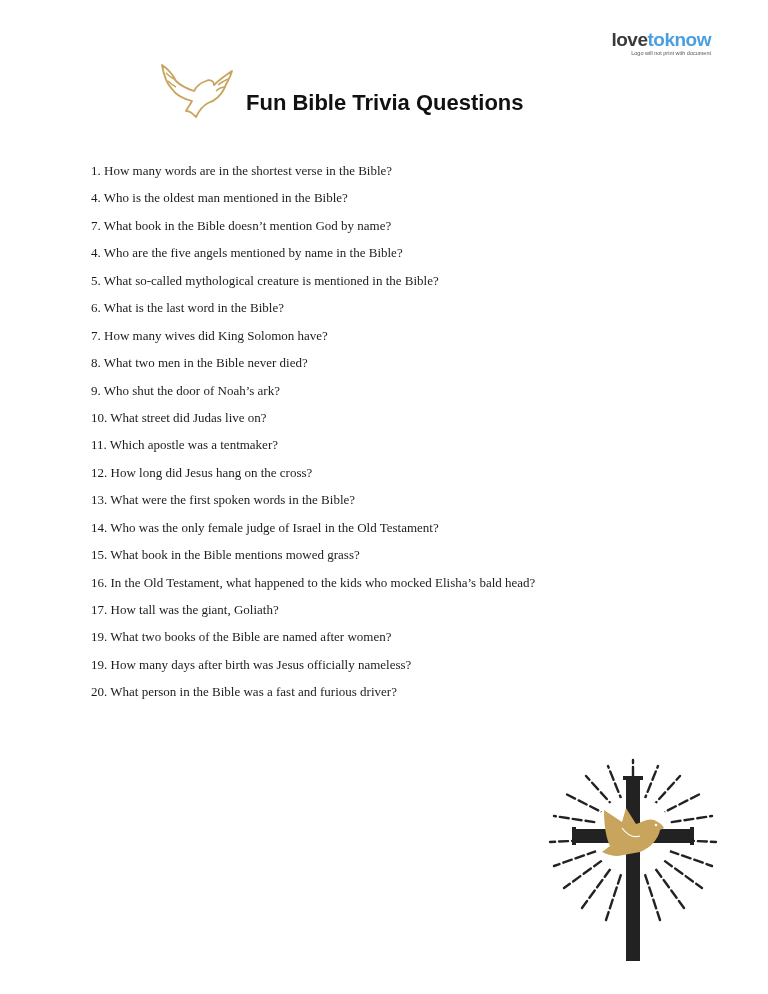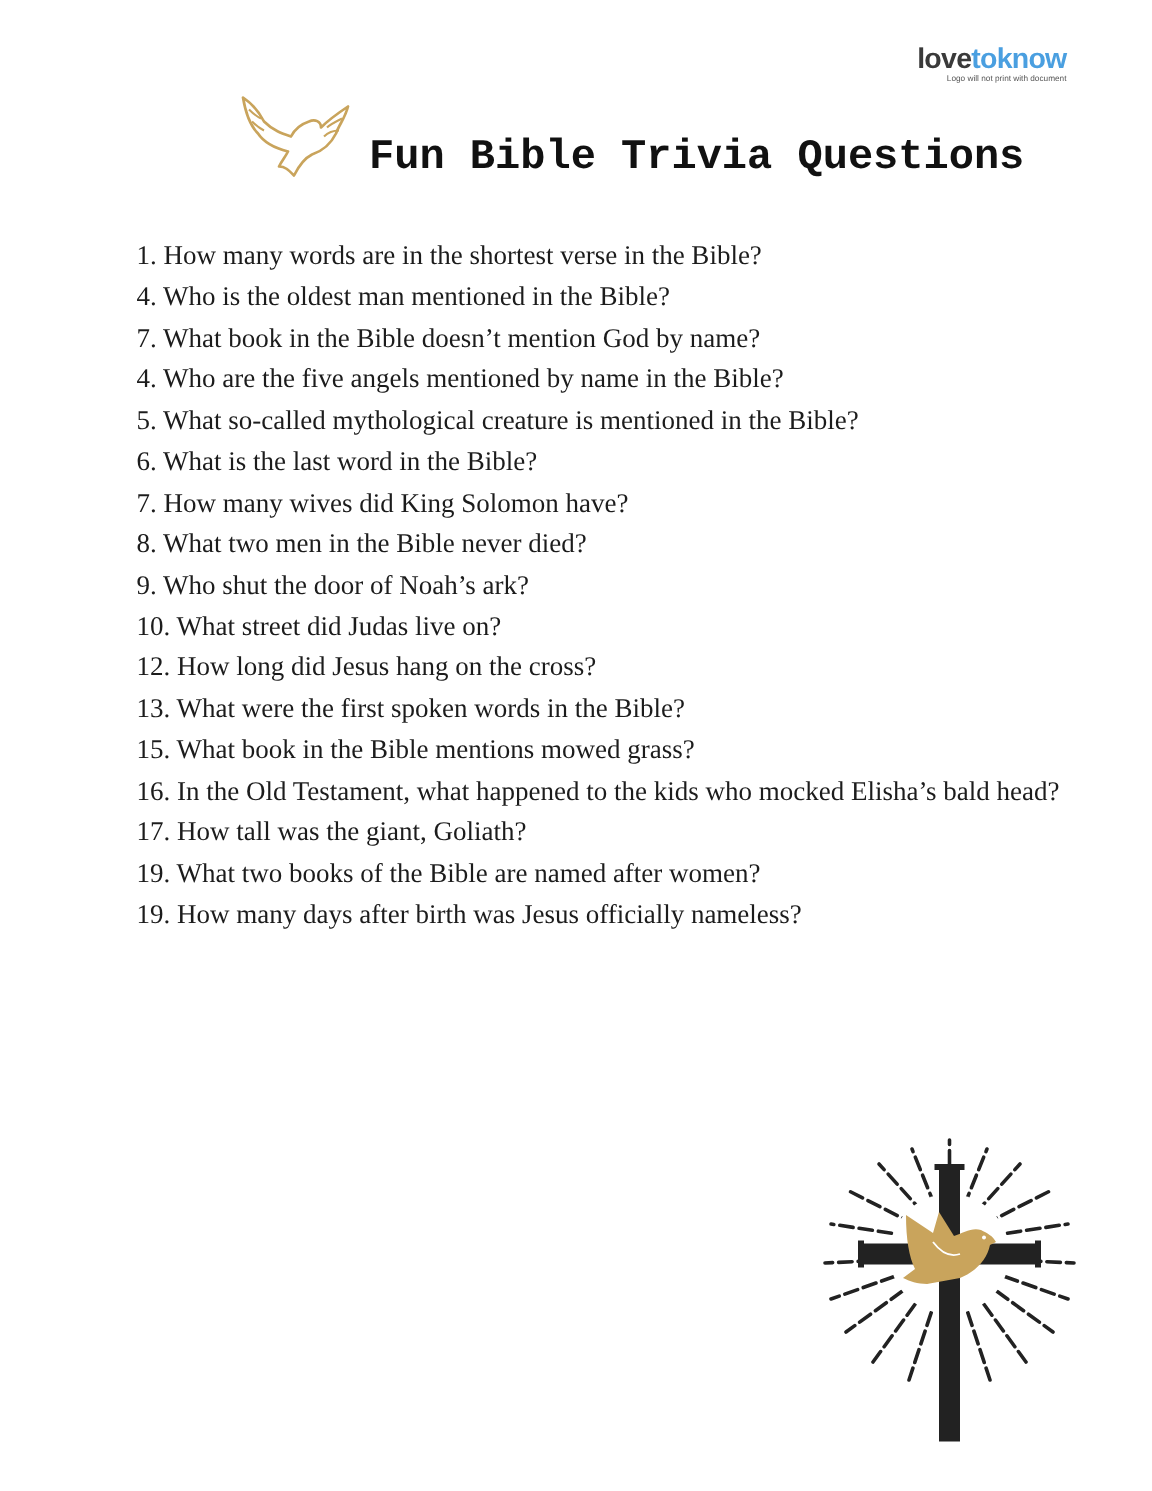--- a/index.html
+++ b/index.html
@@ -7,24 +7,24 @@
          font-family: "DejaVu Serif", "Liberation Serif", serif; color: #1a1a1a; }
   .logo { position: absolute; left: 601px; top: 30px; width: 110px; text-align: right; }
   .logo-word { font-family: "Liberation Sans", "DejaVu Sans", sans-serif; font-size: 19px;
                font-weight: bold; letter-spacing: -0.5px; line-height: 20px; }
   .logo-love { color: #3a3a3a; }
   .logo-to { color: #4a9fe0; }
   .logo-know { color: #4a9fe0; }
   .logo-note { font-family: "Liberation Sans", "DejaVu Sans", sans-serif; font-size: 5.5px;
                color: #555; margin-top: 0px; white-space: nowrap; }
   .dove-outline { position: absolute; left: 158px; top: 61px; width: 76px; height: 58px; }
-  .title { position: absolute; left: 246px; top: 90px; font-family: Liberation Mono, monospace;
-           font-size: 28px; font-weight: bold; color: #111; white-space: nowrap; letter-spacing: 0px; }
+  .title { position: absolute; left: 246px; top: 90px; font-family: Liberation Sans, sans-serif;
+           font-size: 22px; font-weight: bold; color: #111; white-space: nowrap; letter-spacing: 0px; }
   .questions { position: absolute; left: 91px; top: 157px; margin: 0; padding: 0; list-style: none; }
-  .q { font-family: "Liberation Serif", "DejaVu Serif", serif; font-size: 18px; line-height: 27.45px;
+  .q { font-family: "Liberation Serif", "DejaVu Serif", serif; font-size: 13px; line-height: 27.45px;
        height: 27.45px; white-space: nowrap; color: #1c1c1c; }
   .cross-art { position: absolute; left: 548px; top: 758px; width: 170px; height: 205px; }
 </style>
 </head>
 <body>
 
 <div class="logo">
   <div class="logo-word"><span class="logo-love">love</span><span class="logo-to">to</span><span class="logo-know">know</span></div>
   <div class="logo-note">Logo will not print with document</div>
 </div>
@@ -40,27 +40,30 @@
   <li class="q">1. How many words are in the shortest verse in the Bible?</li>
   <li class="q">4. Who is the oldest man mentioned in the Bible?</li>
   <li class="q">7. What book in the Bible doesn’t mention God by name?</li>
   <li class="q">4. Who are the five angels mentioned by name in the Bible?</li>
   <li class="q">5. What so-called mythological creature is mentioned in the Bible?</li>
   <li class="q">6. What is the last word in the Bible?</li>
   <li class="q">7. How many wives did King Solomon have?</li>
   <li class="q">8. What two men in the Bible never died?</li>
   <li class="q">9. Who shut the door of Noah’s ark?</li>
   <li class="q">10. What street did Judas live on?</li>
+  <li class="q">11. Which apostle was a tentmaker?</li>
   <li class="q">12. How long did Jesus hang on the cross?</li>
   <li class="q">13. What were the first spoken words in the Bible?</li>
+  <li class="q">14. Who was the only female judge of Israel in the Old Testament?</li>
   <li class="q">15. What book in the Bible mentions mowed grass?</li>
   <li class="q">16. In the Old Testament, what happened to the kids who mocked Elisha’s bald head?</li>
   <li class="q">17. How tall was the giant, Goliath?</li>
   <li class="q">19. What two books of the Bible are named after women?</li>
   <li class="q">19. How many days after birth was Jesus officially nameless?</li>
+  <li class="q">20. What person in the Bible was a fast and furious driver?</li>
 </ol>
 
 <svg class="cross-art" viewBox="0 0 170 205">
   <g stroke="#222" stroke-width="2.4" stroke-linecap="round" stroke-dasharray="9 4">
     <line x1="85" y1="70" x2="85" y2="2"></line>
     <line x1="85" y1="70" x2="60" y2="8"></line>
     <line x1="85" y1="70" x2="110" y2="8"></line>
     <line x1="85" y1="70" x2="38" y2="18"></line>
     <line x1="85" y1="70" x2="132" y2="18"></line>
     <line x1="85" y1="70" x2="18" y2="36"></line>

